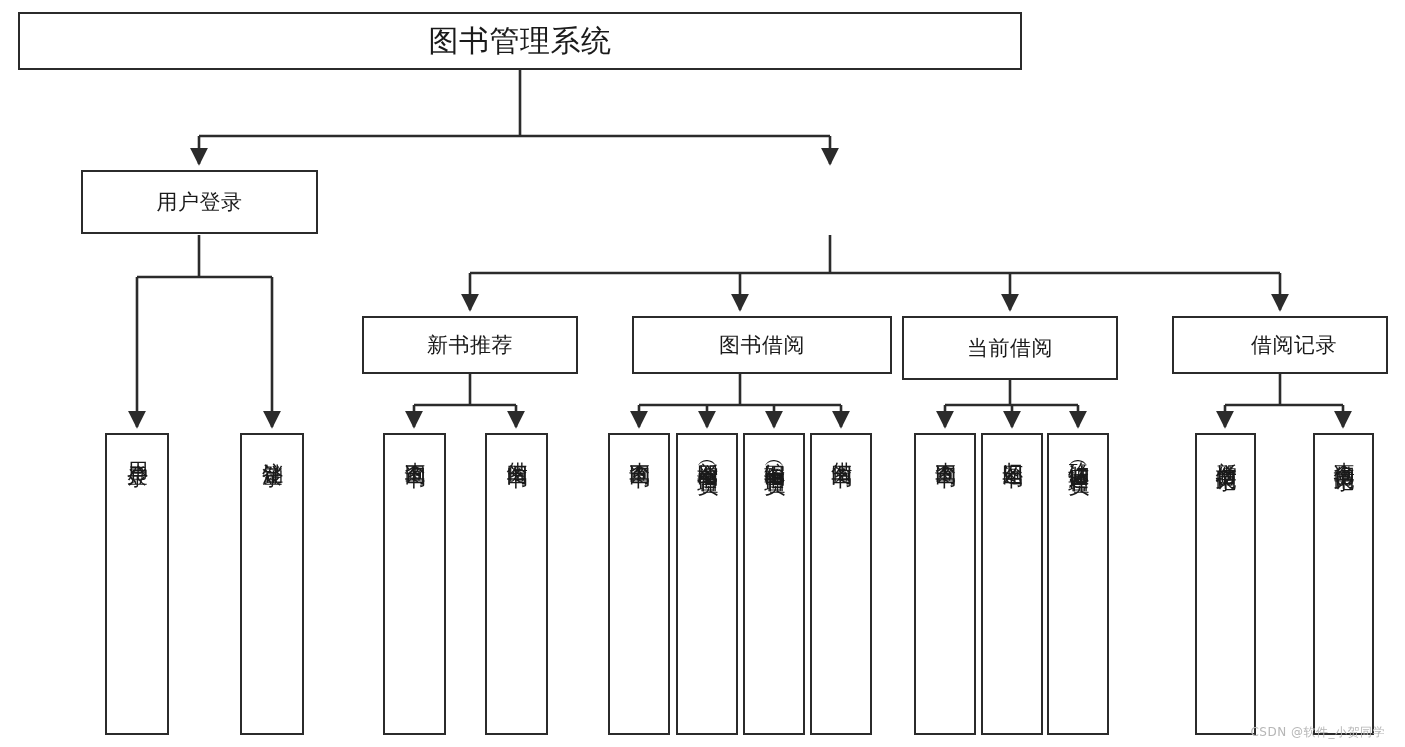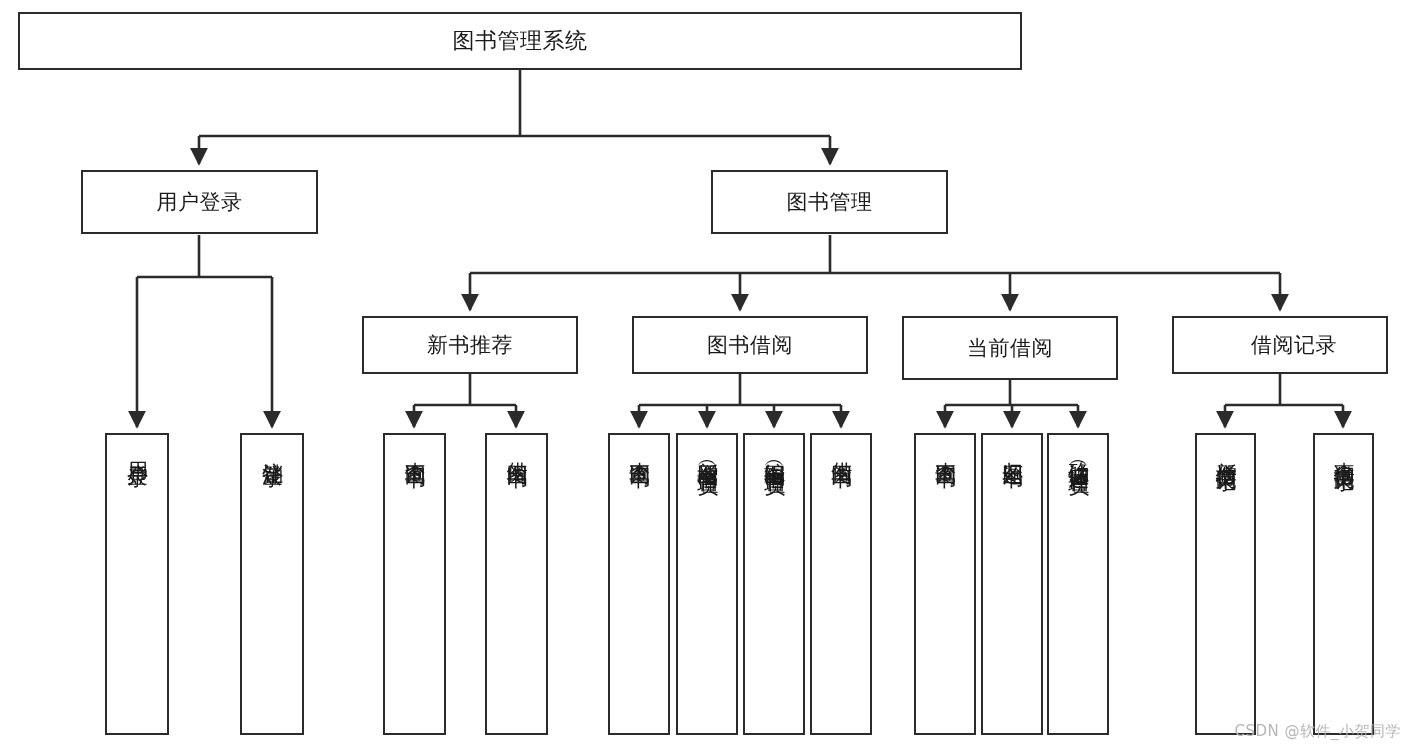--- a/index.html
+++ b/index.html
@@ -41,41 +41,41 @@
     line-height: 1.18;
     letter-spacing: 0.5px;
     white-space: nowrap;
   }
   
   .node.horiz .lbl {
     font-size: 21px;
     writing-mode: horizontal-tb;
   }
   .node.root .lbl {
-    font-size: 22px;
+    font-size: 30px;
   }
   
   .node.vert {
     padding: 10px 0 6px 0;
     align-items: flex-start;
     justify-content: center;
   }
   .node.vert .lbl {
     font-size: 21px;
     writing-mode: vertical-rl;
     text-orientation: upright;
     line-height: 1.02;
     letter-spacing: 2px;
     white-space: nowrap;
   }
   .watermark {
     position: absolute;
-    right: 4px;
+    right: 20px;
     bottom: 6px;
-    font-size: 15px;
+    font-size: 12px;
     color: #b6b6b6;
     z-index: 5;
     white-space: nowrap;
     letter-spacing: 0.5px;
   }
 </style>
 </head>
 <body>
 
 <div id="canvas">
@@ -130,28 +130,25 @@
     </g>
   </svg>
 
   <div class="node horiz root" style="left:18px; top:12px; width:1004px; height:58px;">
     <span class="lbl">图书管理系统</span>
   </div>
 
   <div class="node horiz" style="left:81px; top:170px; width:237px; height:64px;">
     <span class="lbl">用户登录</span>
   </div>
-  <div class="node horiz" style="left:711px; top:170px; width:237px; height:64px;">
-    <span class="lbl">图书管理</span>
-  </div>
 
   <div class="node horiz" style="left:362px; top:316px; width:216px; height:58px;">
     <span class="lbl">新书推荐</span>
   </div>
-  <div class="node horiz" style="left:632px; top:316px; width:236px; height:58px;">
+  <div class="node horiz" style="left:632px; top:316px; width:260px; height:58px;">
     <span class="lbl">图书借阅</span>
   </div>
   <div class="node horiz" style="left:902px; top:316px; width:216px; height:64px;">
     <span class="lbl">当前借阅</span>
   </div>
   <div class="node horiz" style="left:1172px; top:316px; width:216px; height:58px;padding-left:28px;">
     <span class="lbl">借阅记录</span>
   </div>
 
   <div class="node vert" style="left:105px; top:433px; width:64px; height:302px;">

